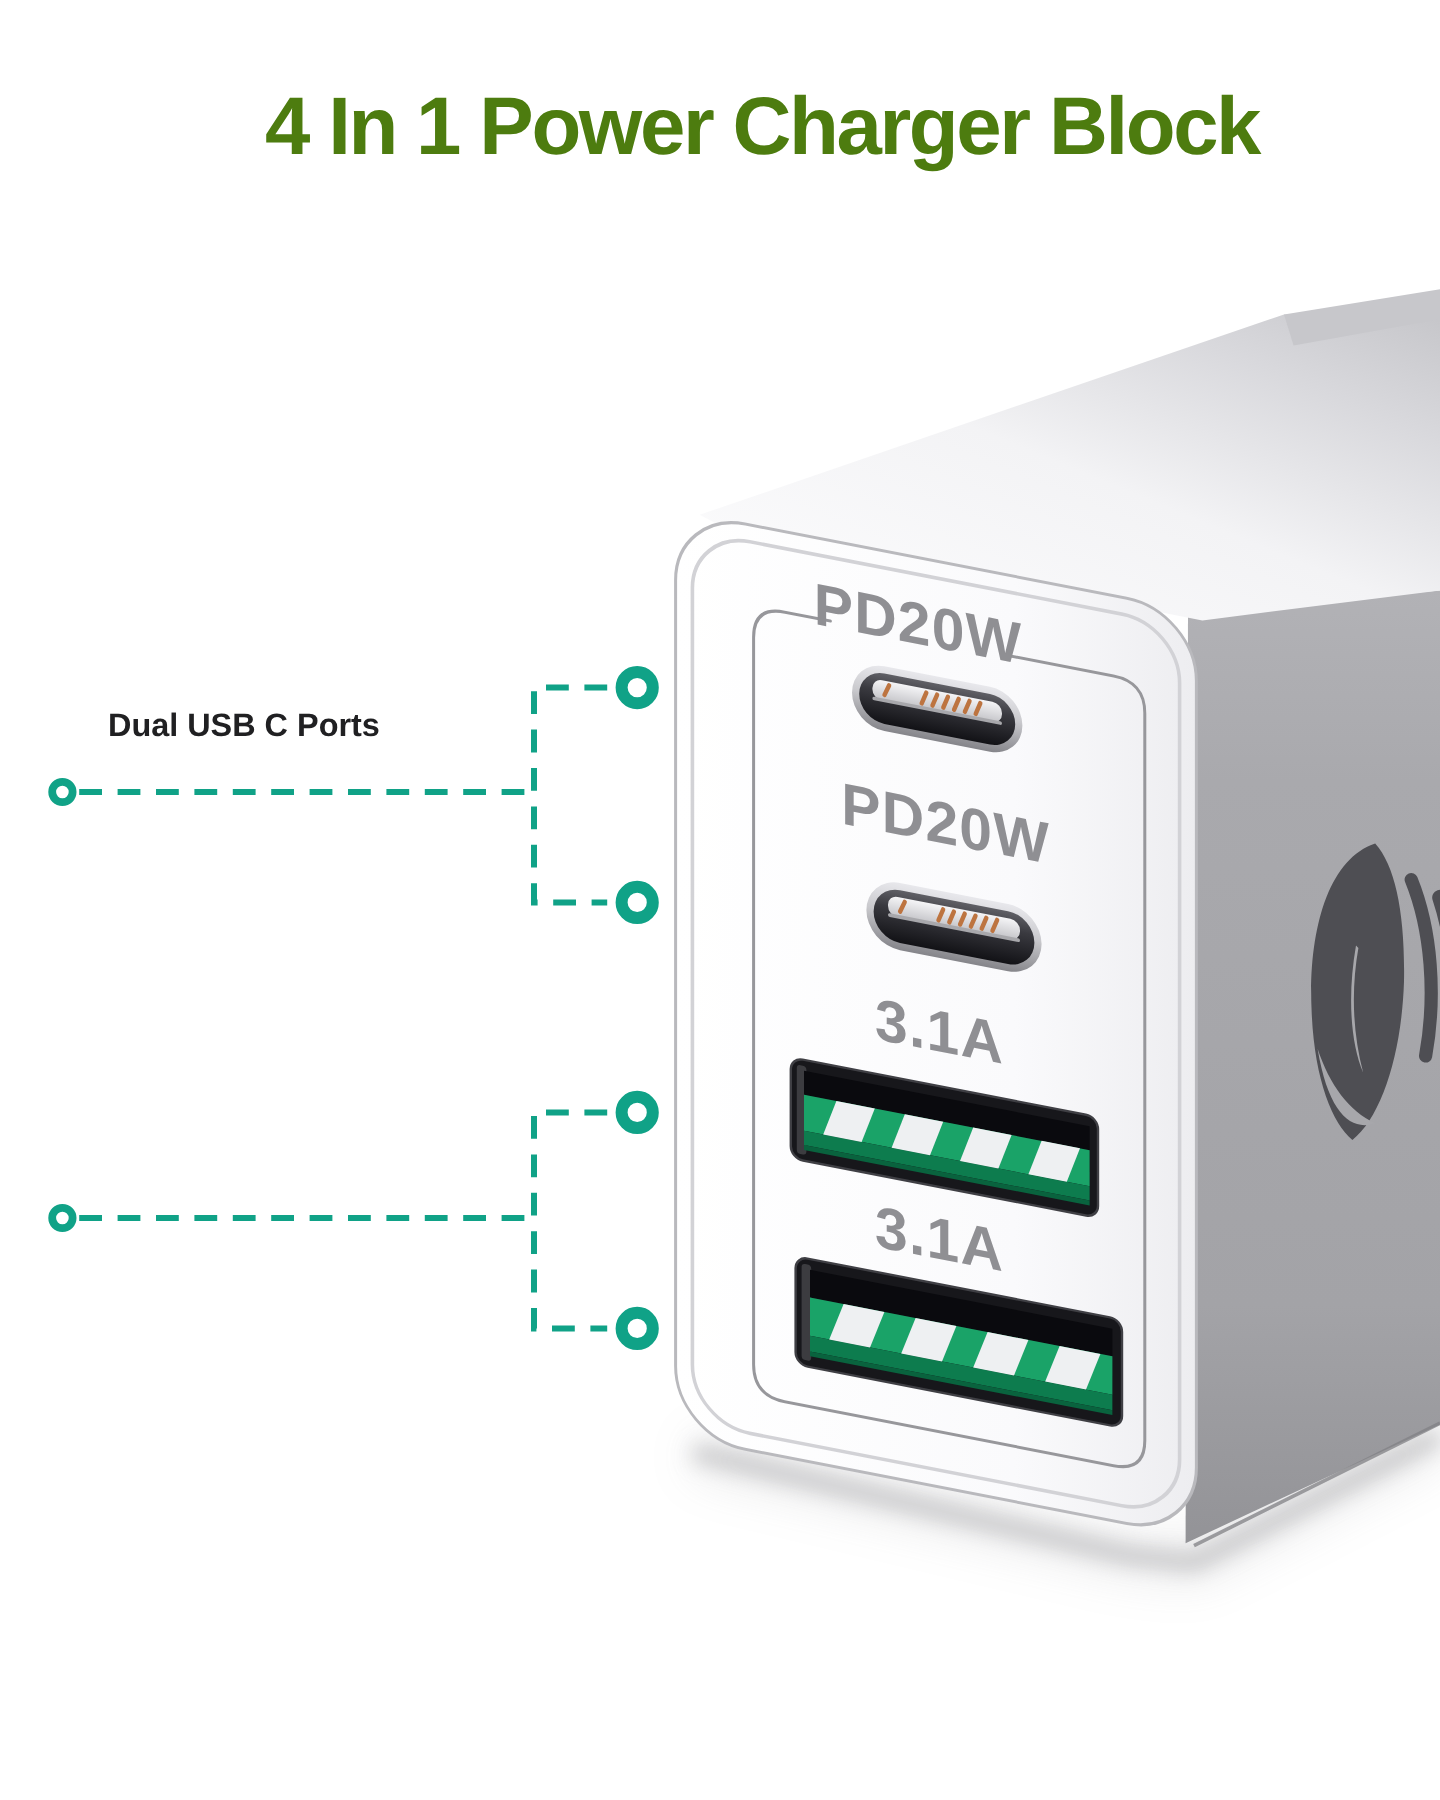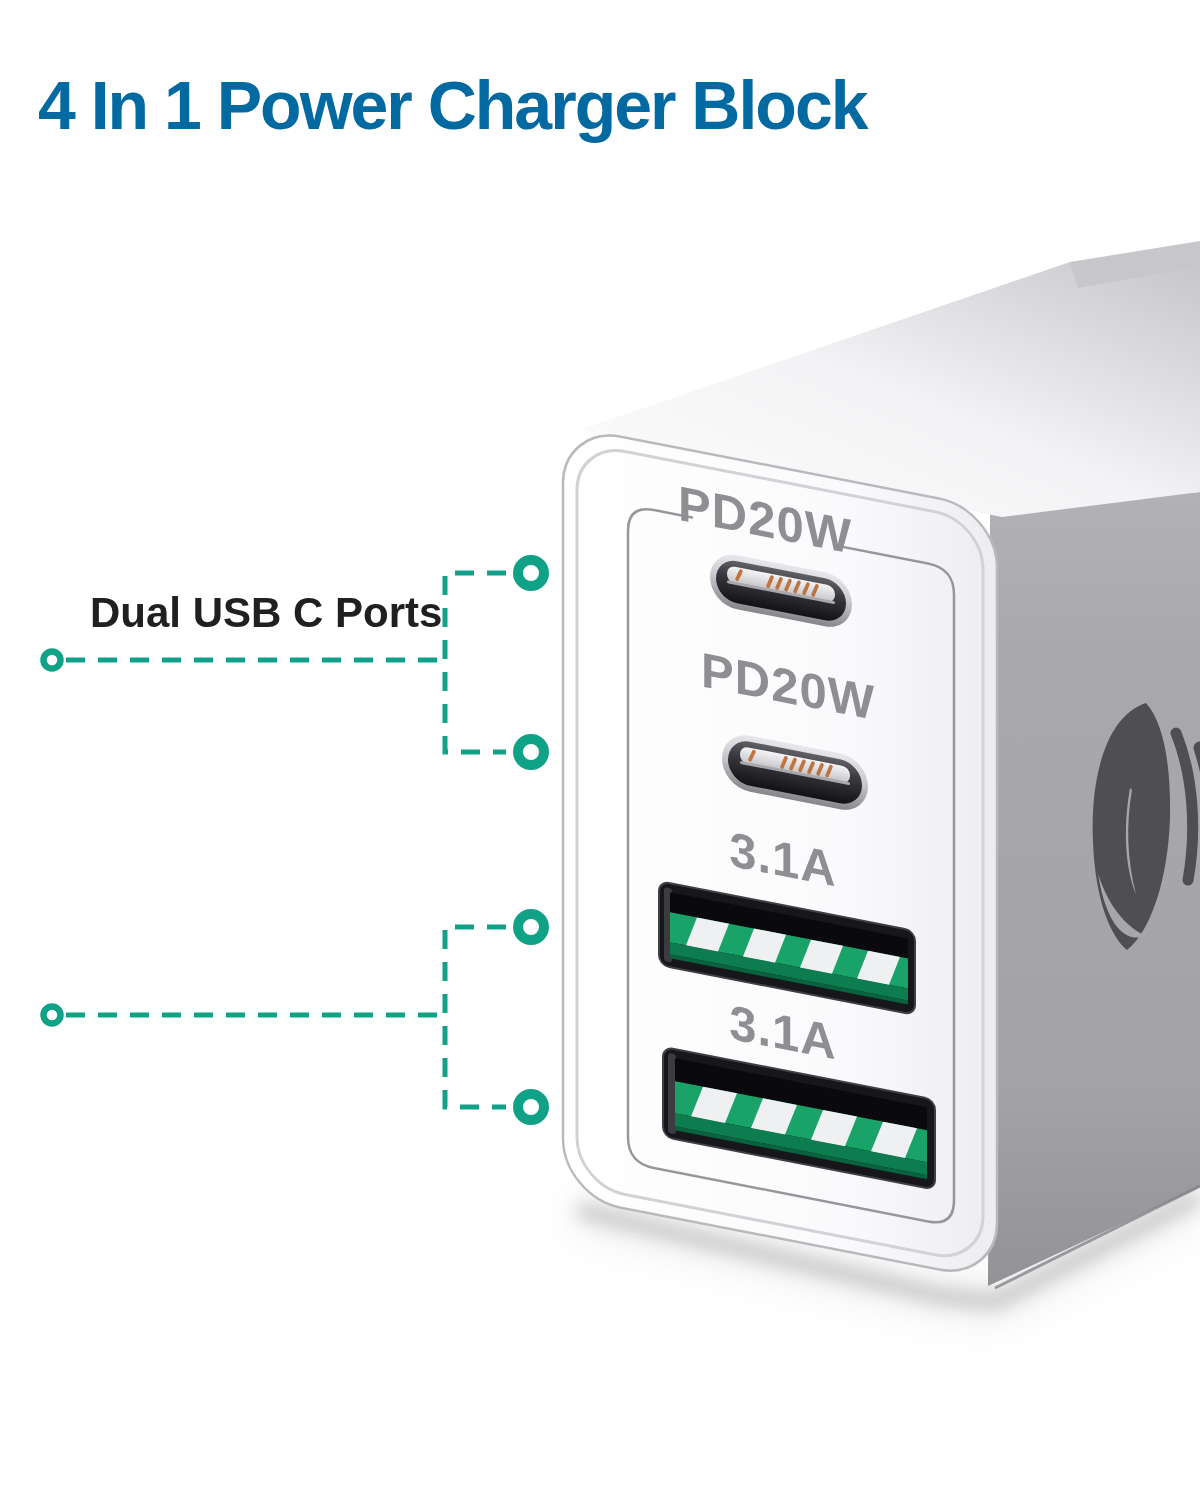--- a/index.html
+++ b/index.html
@@ -7,32 +7,33 @@
     position:relative;
     width:1200px;height:1500px;
     background:#ffffff;
     overflow:hidden;
     font-family:"Liberation Sans","DejaVu Sans",sans-serif;
   }
   .page-title{
     position:absolute;
     top:66px;left:0;right:0;
     margin:0;
-    text-align:left;
+    text-align:center;
     text-indent:38px;
     font-size:68px;
     font-weight:bold;
     letter-spacing:-2px;
-    color:#0369a1;
+    color:#4d7c0f;
     white-space:nowrap;
+    padding-left:32px;
   }
   .callout-label{
     position:absolute;
     left:90px;
-    font-size:42px;
+    font-size:27px;
     font-weight:bold;
     color:#202022;
     letter-spacing:0px;
     white-space:nowrap;
   }
   #callout-usb-c{top:589px;}
   #callout-usb-a{top:941px;}
   svg.scene{position:absolute;left:0;top:0;}
   .etched-text{
     fill:#8f8f93;

